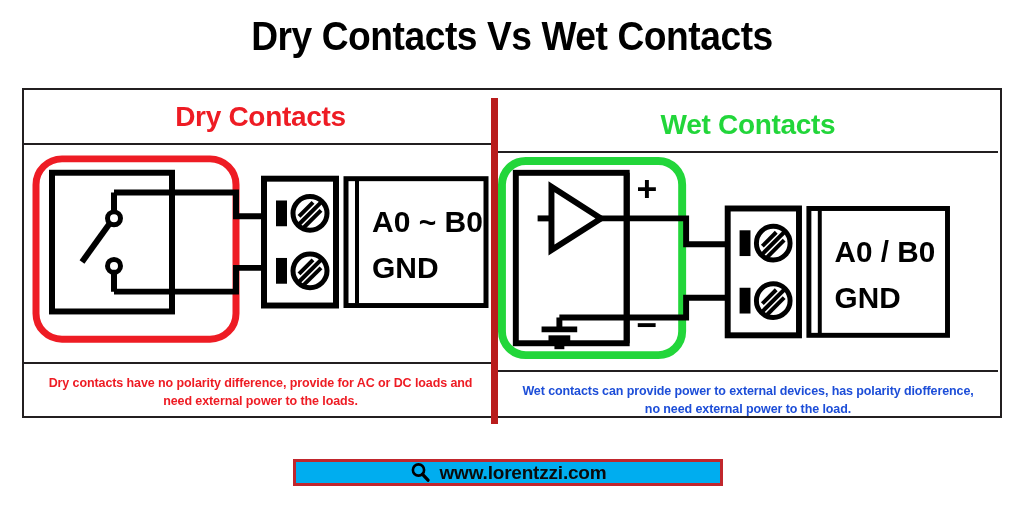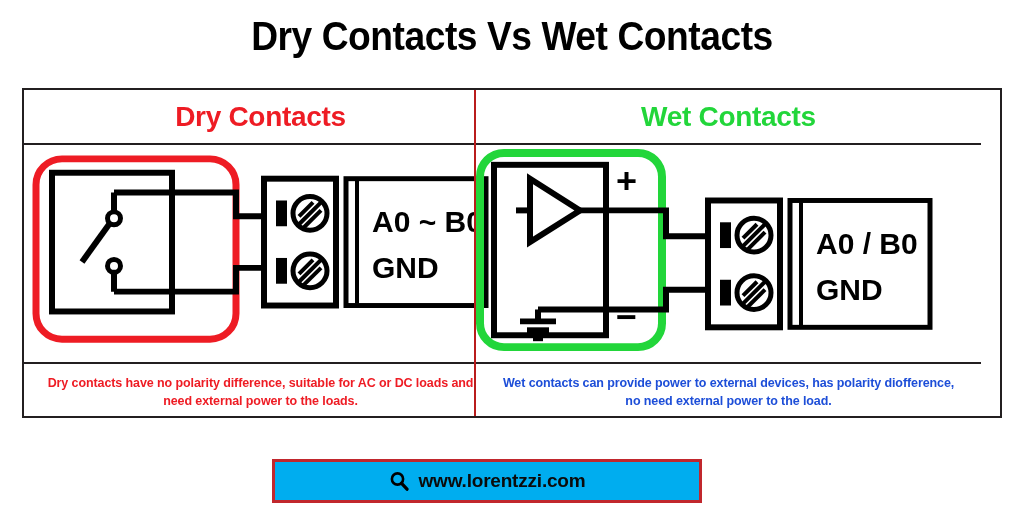--- a/index.html
+++ b/index.html
@@ -41,21 +41,21 @@
     box-sizing: border-box;
   }
   .col {
     position: absolute;
     top: 0;
     height: 100%;
     box-sizing: border-box;
     padding-left: 7px;
   }
   #col-left  { left: 0;     width: 473px; }
-  #col-right { left: 450px; width: 507px; border-left: 2px solid #b91c1c; }
+  #col-right { left: 467px; width: 507px; border-left: 7px solid #b91c1c; margin-top: 8px; }
 
   .hdr {
     position: absolute;
     top: 0; left: 0;
     width: 100%;
     height: 55px;
     border-bottom: 2px solid #231f20;
     box-sizing: border-box;
     display: flex;
     align-items: center;
@@ -92,29 +92,29 @@
     font-weight: bold;
     line-height: 1.45;
     letter-spacing: -0.1px;
   }
   #cap-dry { color: #ee1c24; }
   #cap-wet { color: #1d4ed8; }
 
   
   #footer {
     position: absolute;
-    left: 272px;
+    left: 293px;
     top: 459px;
     width: 430px;
-    height: 44px;
+    height: 27px;
     background: #00adef;
     border: 3px solid #c1272d;
     box-sizing: border-box;
     display: flex;
-    align-items: center;
+    align-items: flex-start;
     justify-content: center;
     gap: 10px;
   }
   #footer-url {
     font-size: 19px;
     font-weight: bold;
     color: #0b0b0b;
     letter-spacing: -0.2px;
   }
   #footer svg { display: block; }
@@ -175,21 +175,21 @@
         </g>
 
         <rect x="322" y="34" width="140" height="128" fill="#fff" stroke="#000" stroke-width="5"></rect>
         <line x1="333" y1="36" x2="333" y2="160" stroke="#000" stroke-width="4"></line>
         <text class="lbl" x="348" y="88" font-size="30">A0 ~ B0</text>
         <text class="lbl" x="348" y="134" font-size="30">GND</text>
       </svg>
     </div>
 
     <div class="caption-cell">
-      <div class="caption" id="cap-dry">Dry contacts have no polarity difference, suitable for AC or DC loads and need external power to the loads.</div>
+      <div class="caption" id="cap-dry">Dry contacts have no polarity difference, provide for AC or DC loads and need external power to the loads.</div>
     </div>
   </div>
 
   <div class="col" id="col-right">
 
     <div class="hdr" id="hdr-wet">Wet Contacts</div>
 
     <div class="body-cell">
       <svg class="svg-layer" viewBox="0 0 505 219" preserveAspectRatio="none">
 

